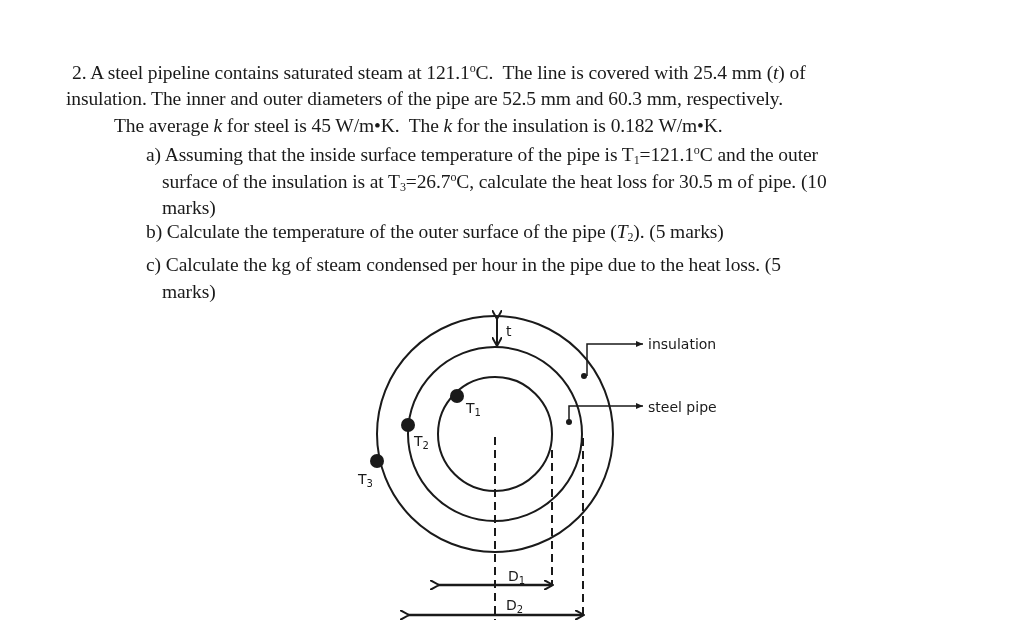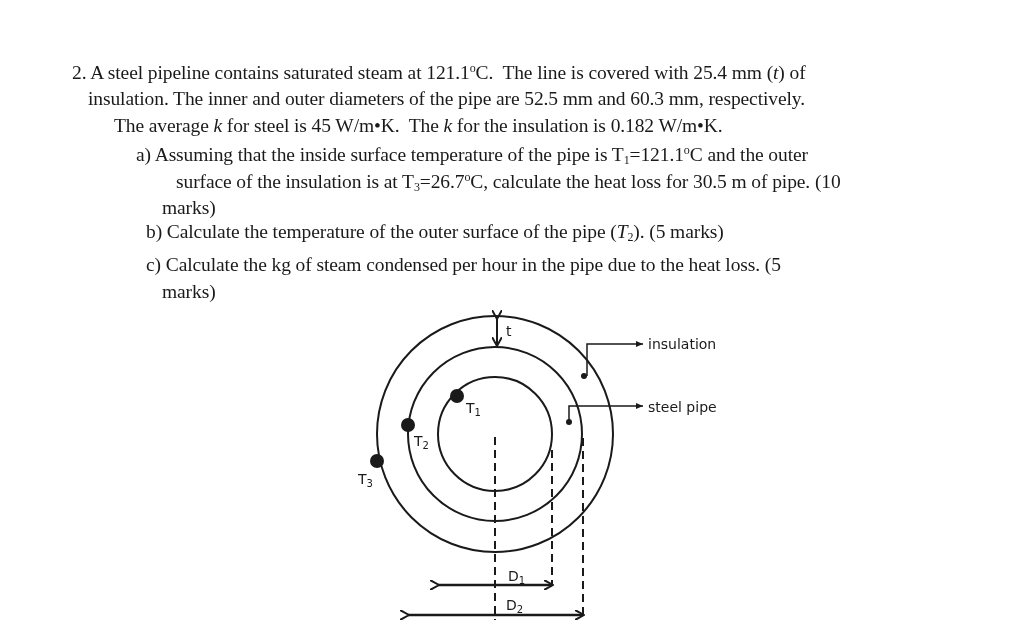--- a/index.html
+++ b/index.html
@@ -13,30 +13,30 @@
   .lbl { font-family:"DejaVu Sans", sans-serif; font-size:14px; fill:#1a1a1a; }
   .lbls { font-family:"DejaVu Sans", sans-serif; font-size:10px; fill:#1a1a1a; }
 </style>
 </head>
 <body>
 
 <div class="line" style="left:72px; top:61px;">
   <span>2.</span>
   A steel pipeline contains saturated steam at 121.1<sup>o</sup>C.&nbsp; The line is covered with 25.4 mm (<span class="ital">t</span>) of
 </div>
-<div class="line" style="left:88px; top:88px;">insulation.  The inner and outer diameters of the pipe are 52.5 mm and 60.3 mm, respectively.</div>
+<div class="line" style="left:66px; top:88px;">insulation.  The inner and outer diameters of the pipe are 52.5 mm and 60.3 mm, respectively.</div>
 <div class="line" style="left:72px; top:115px;margin-left:42px;">
   The average <span class="ital">k</span> for steel is 45 W/m•K.&nbsp; The <span class="ital">k</span> for the insulation is 0.182 W/m•K.
 </div>
 
-<div class="line" style="left:136px; top:143px;">
+<div class="line" style="left:146px; top:143px;">
   <span>a)</span>
   Assuming that the inside surface temperature of the pipe is T<sub>1</sub>=121.1<sup>o</sup>C and the outer
 </div>
-<div class="line" style="left:176px; top:170px;">
+<div class="line" style="left:162px; top:170px;">
   surface of the insulation is at T<sub>3</sub>=26.7<sup>o</sup>C, calculate the heat loss for 30.5 m of pipe. (10
 </div>
 <div class="line" style="left:162px; top:197px;">marks)</div>
 
 <div class="line" style="left:146px; top:221px;">
   <span>b)</span>
   Calculate the temperature of the outer surface of the pipe (<span class="ital">T</span><sub>2</sub>). (5 marks)
 </div>
 
 <div class="line" style="left:146px; top:254px;">

